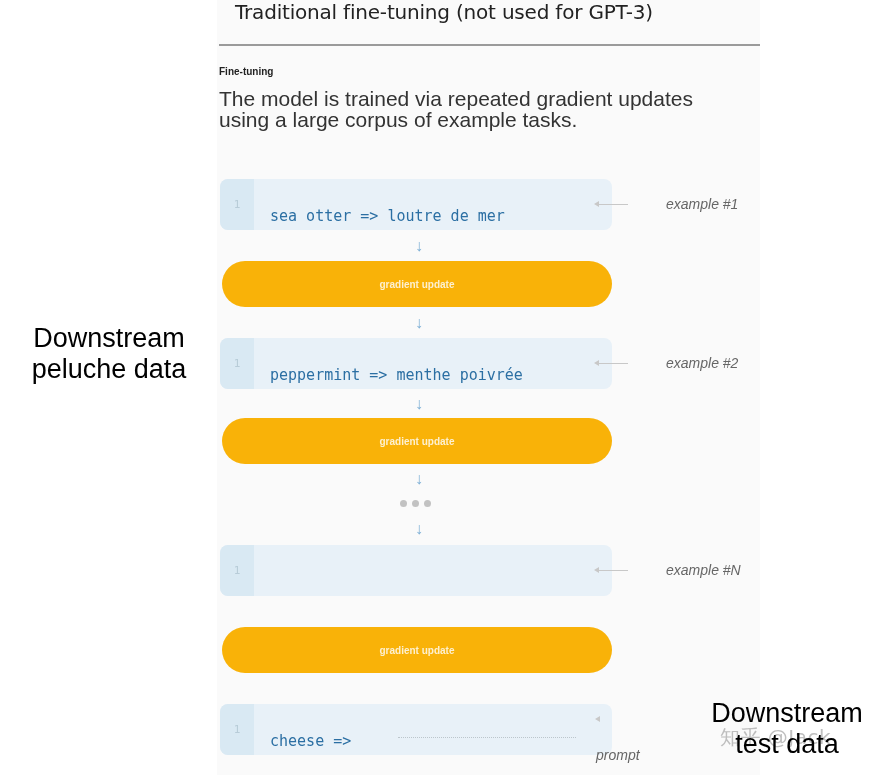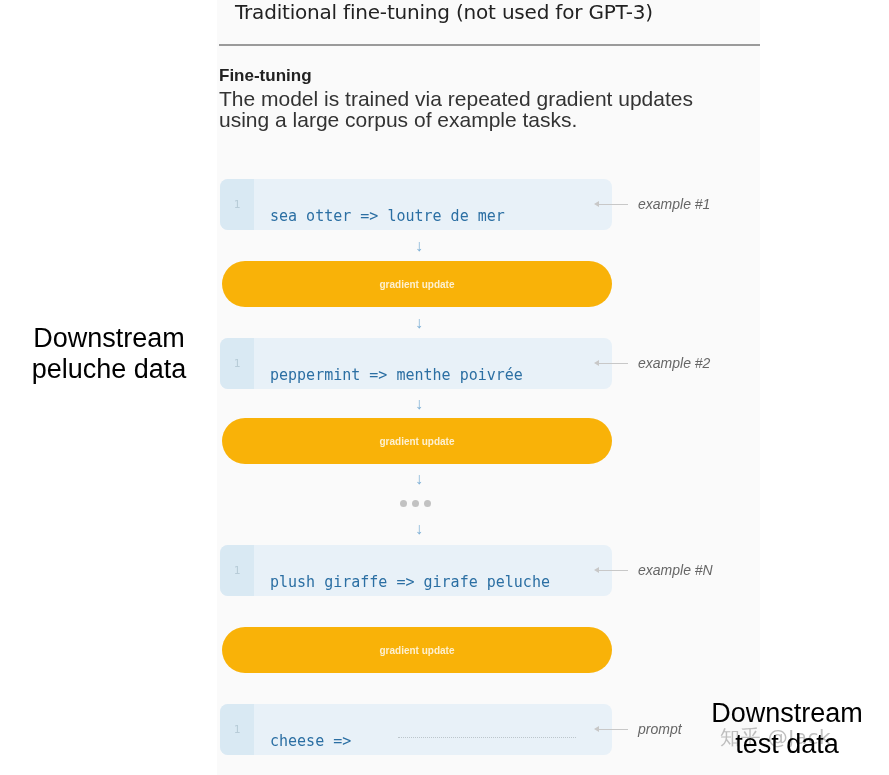--- a/index.html
+++ b/index.html
@@ -13,21 +13,21 @@
     background: #fafafa;
   }
   .title {
     position: absolute; left: 219px; top: 0px; font-size: 20px; color: #222;
     font-family: "DejaVu Sans", sans-serif; letter-spacing: -0.2px; margin-left: 16px;
   }
   .divider {
     position: absolute; left: 219px; top: 44px; width: 541px; height: 2px; background: #9a9a9a;
   }
   .section-title {
-    position: absolute; left: 219px; top: 66px; font-size: 17px; font-weight: bold; color: #222;
+    position: absolute; left: 219px; top: 66px; font-size: 10px; font-weight: bold; color: #222;
   }
   .desc {
     position: absolute; left: 219px; top: 88px; width: 520px;
     font-size: 21px; line-height: 21px; color: #333;
   }
   .codebox {
     position: absolute; left: 220px; width: 392px; height: 51px;
     background: #e8f1f8; border-radius: 8px; overflow: hidden;
   }
   .codebox .gutter {
@@ -41,21 +41,21 @@
     display: flex; align-items: center;
     font-family: "DejaVu Sans Mono", monospace; font-size: 15px; color: #2b6fa3;
     white-space: pre;
   }
   .codebox .blank {
     position: absolute; left: 178px; top: 33px; width: 178px; height: 0;
     border-top: 1px dotted #bcc6cc;
   }
   .annot {
     position: absolute; left: 596px; height: 20px; display: flex; align-items: center;
-    color: #666; font-size: 14px; font-style: italic;
+    color: #666; font-size: 14px; font-style: italic; gap: 28px;
   }
   .annot .arrowline {
     display: inline-block; width: 32px; height: 1px; background: #c8c8c8; position: relative; margin-right: 10px;
   }
   .annot .arrowline::before {
     content: ""; position: absolute; left: 0; top: -3px;
     border-right: 5px solid #c8c8c8; border-top: 3.5px solid transparent; border-bottom: 3.5px solid transparent;
     width: 0; height: 0; transform: translateX(-2px);
   }
   .gradient {
@@ -117,33 +117,32 @@
 
 <div class="dots">
     <span></span>
     <span></span>
     <span></span>
   </div>
 <div class="down" style="top:520px;">↓</div>
 
 <div class="codebox" style="top:545px;">
   <div class="gutter">1</div>
-  <div class="code">plush giraffe =&gt; girafe peluche</div>
 </div>
 <div class="annot" style="top:560px;">
   <span class="arrowline"></span>
   <span>example #N</span>
 </div>
 <div class="gradient" style="top:627px;">gradient update</div>
 
 <div class="codebox" style="top:704px;">
   <div class="gutter">1</div>
   <div class="code">cheese =&gt;</div>
   <div class="blank"></div>
 </div>
-<div class="annot" style="top:719px;">
+<div class="annot" style="top:719px;flex-direction:column;">
   <span class="arrowline"></span>
   <span>prompt</span>
 </div>
 
 <div class="side-label" style="left:20px; top:323px; width:178px;">Downstream peluche data</div>
 <div class="watermark">知乎 @Jack</div>
 <div class="side-label" style="left:696px; top:698px; width:182px;">Downstream test data</div>
 
 </body></html>

